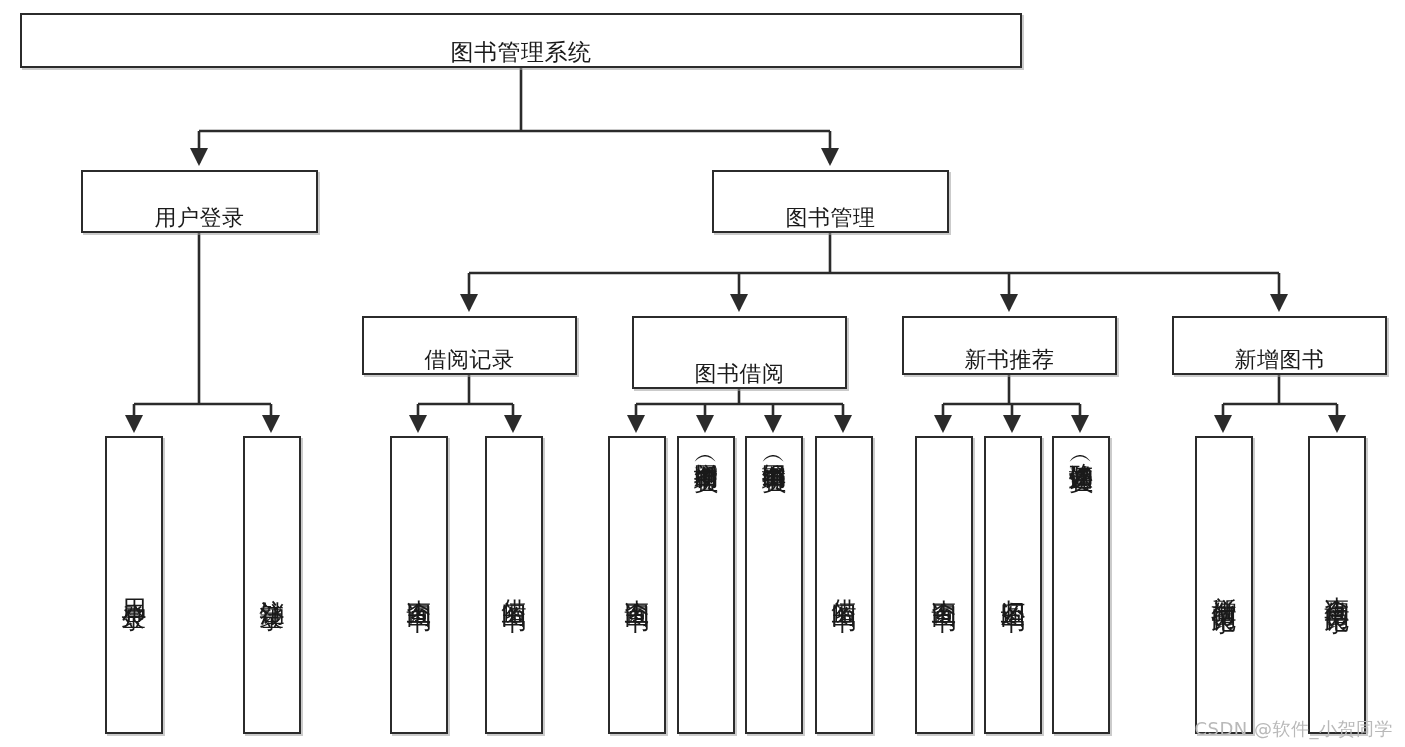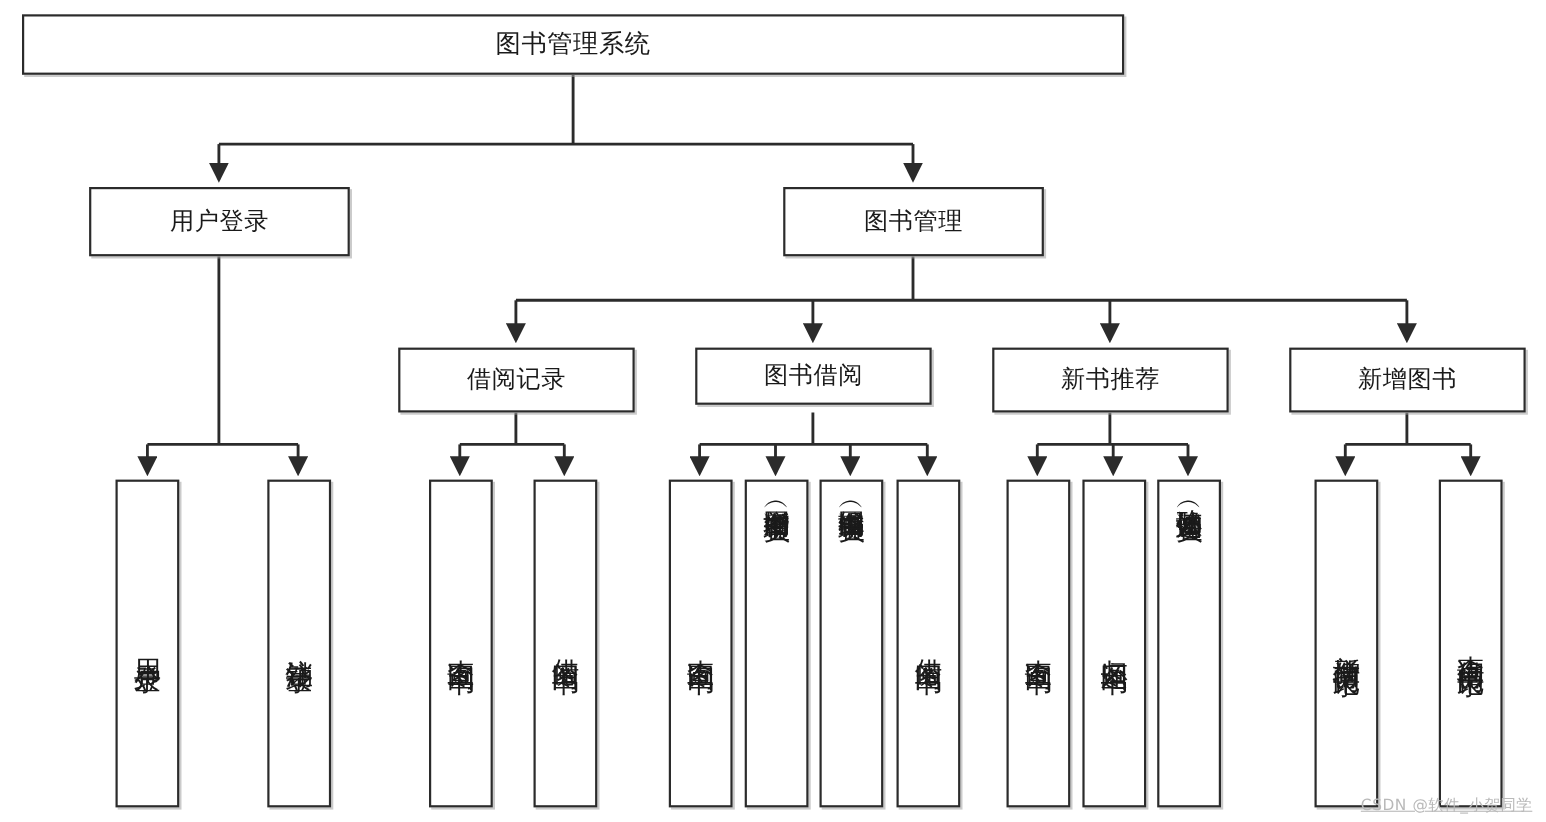--- a/index.html
+++ b/index.html
@@ -25,21 +25,21 @@
     height: 747px;
     pointer-events: none;
   }
   .node {
     position: absolute;
     box-sizing: border-box;
     background: #ffffff;
     border: 2px solid #2b2b2b;
     box-shadow: 2px 2px 0 0 rgba(160,160,160,0.55);
     display: flex;
-    align-items: center;
+    align-items: flex-end;
     justify-content: center;
     color: #1a1a1a;
     z-index: 2;
   }
   .node-label {
     display: block;
     text-align: center;
     line-height: 1.18;
     white-space: nowrap;
   }
@@ -69,26 +69,25 @@
     letter-spacing: 1px;
   }
   .node.vert.centered {
     align-items: center;
     padding-top: 0;
   }
   #watermark {
     position: absolute;
     right: 12px;
     bottom: 6px;
-    font-size: 14px;
+    font-size: 18px;
     color: #b9b9b9;
     letter-spacing: 0.5px;
     white-space: nowrap;
     z-index: 3;
-    text-decoration: underline;
   }
 </style>
 </head>
 <body>
 
 <div id="diagram-root">
 
   <svg id="wires" viewBox="0 0 1405 747">
     <defs>
       <marker id="arrow" viewBox="0 0 12 12" refX="10" refY="6" markerWidth="7" markerHeight="7" orient="auto-start-reverse">
@@ -146,21 +145,21 @@
   <div class="node horiz" style="left:81px; top:170px; width:237px; height:63px;">
     <span class="node-label">用户登录</span>
   </div>
   <div class="node horiz" style="left:712px; top:170px; width:237px; height:63px;">
     <span class="node-label">图书管理</span>
   </div>
 
   <div class="node horiz" style="left:362px; top:316px; width:215px; height:59px;">
     <span class="node-label">借阅记录</span>
   </div>
-  <div class="node horiz" style="left:632px; top:316px; width:215px; height:52px;">
+  <div class="node horiz" style="left:632px; top:316px; width:215px; height:73px;">
     <span class="node-label">图书借阅</span>
   </div>
   <div class="node horiz" style="left:902px; top:316px; width:215px; height:59px;">
     <span class="node-label">新书推荐</span>
   </div>
   <div class="node horiz" style="left:1172px; top:316px; width:215px; height:59px;">
     <span class="node-label">新增图书</span>
   </div>
 
   <div class="node vert centered" style="left:105px; top:436px; width:58px; height:298px;">

